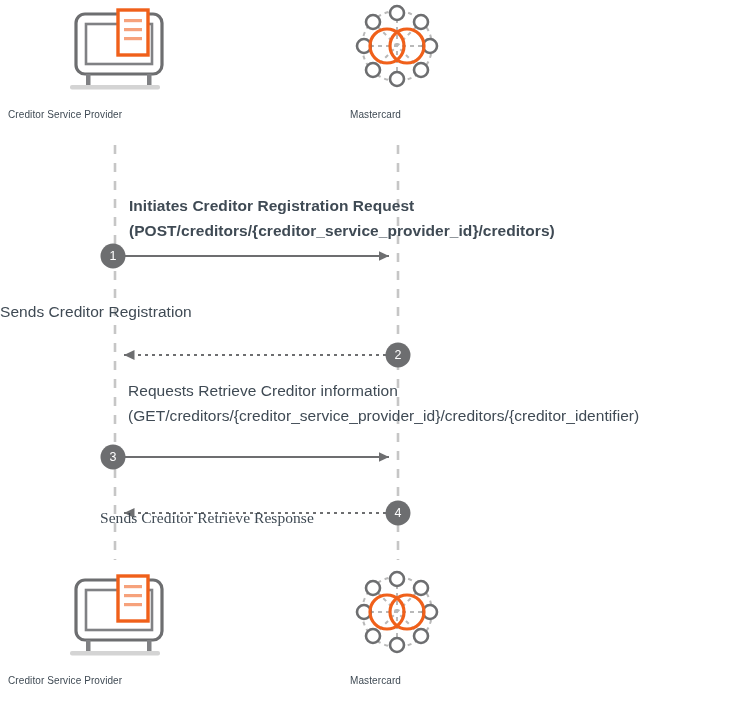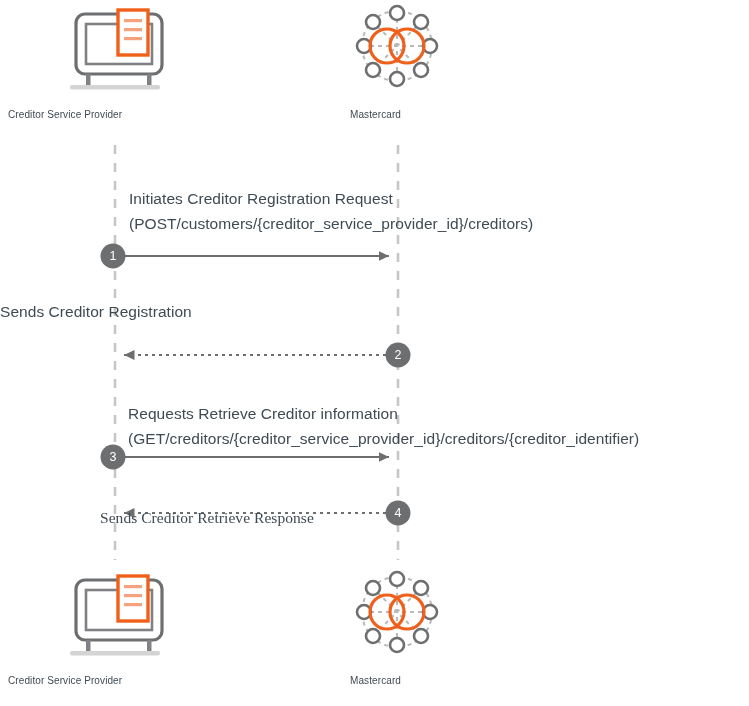--- a/index.html
+++ b/index.html
@@ -150,30 +150,30 @@
 </svg>
 
 <div class="actor-label" style="left:8px; top:109px;">Creditor Service Provider</div>
 
 <div class="actor-label" style="left:350px; top:109px;">Mastercard</div>
 
 <div class="actor-label" style="left:8px; top:675px;">Creditor Service Provider</div>
 
 <div class="actor-label" style="left:350px; top:675px;">Mastercard</div>
 
-<div class="msg-label align-left" style="left:129px; top:186px;">
+<div class="msg-label align-left" style="left:129px; top:193px;font-weight:bold;">
   <div>Initiates Creditor Registration Request</div>
-  <div>(POST/customers/{creditor_service_provider_id}/creditors)</div>
+  <div>(POST/creditors/{creditor_service_provider_id}/creditors)</div>
 </div>
 
 <div class="msg-label align-right" style="left:0px; top:299px; width:390px;">
   <div>Sends Creditor Registration</div>
 </div>
 
-<div class="msg-label align-left" style="left:128px; top:401px;">
+<div class="msg-label align-left" style="left:128px; top:378px;">
   <div>Requests Retrieve Creditor information</div>
   <div>(GET/creditors/{creditor_service_provider_id}/creditors/{creditor_identifier)</div>
 </div>
 
 <div class="msg-label align-left" style="left:100px; top:505px;font-family:Liberation Serif, serif;">
   <div>Sends Creditor Retrieve Response</div>
 </div>
 
 <div class="badge-num" style="left:103px; top:250px; width:20px;">1</div>
 <div class="badge-num" style="left:388px; top:349px; width:20px;">2</div>

